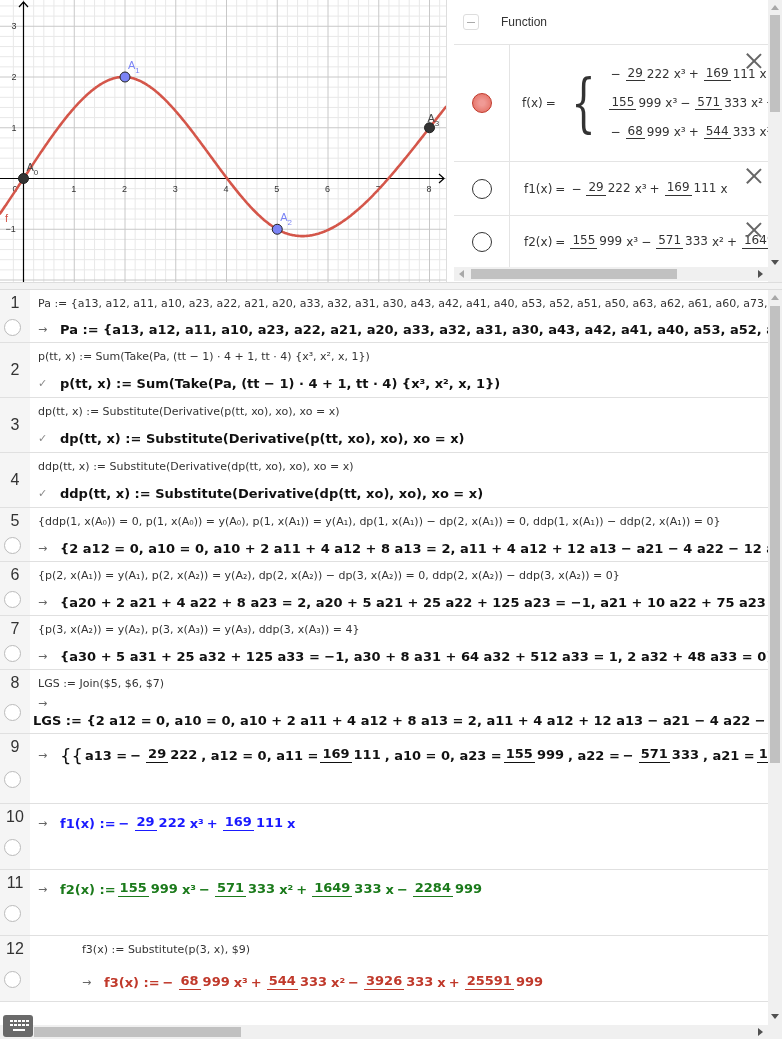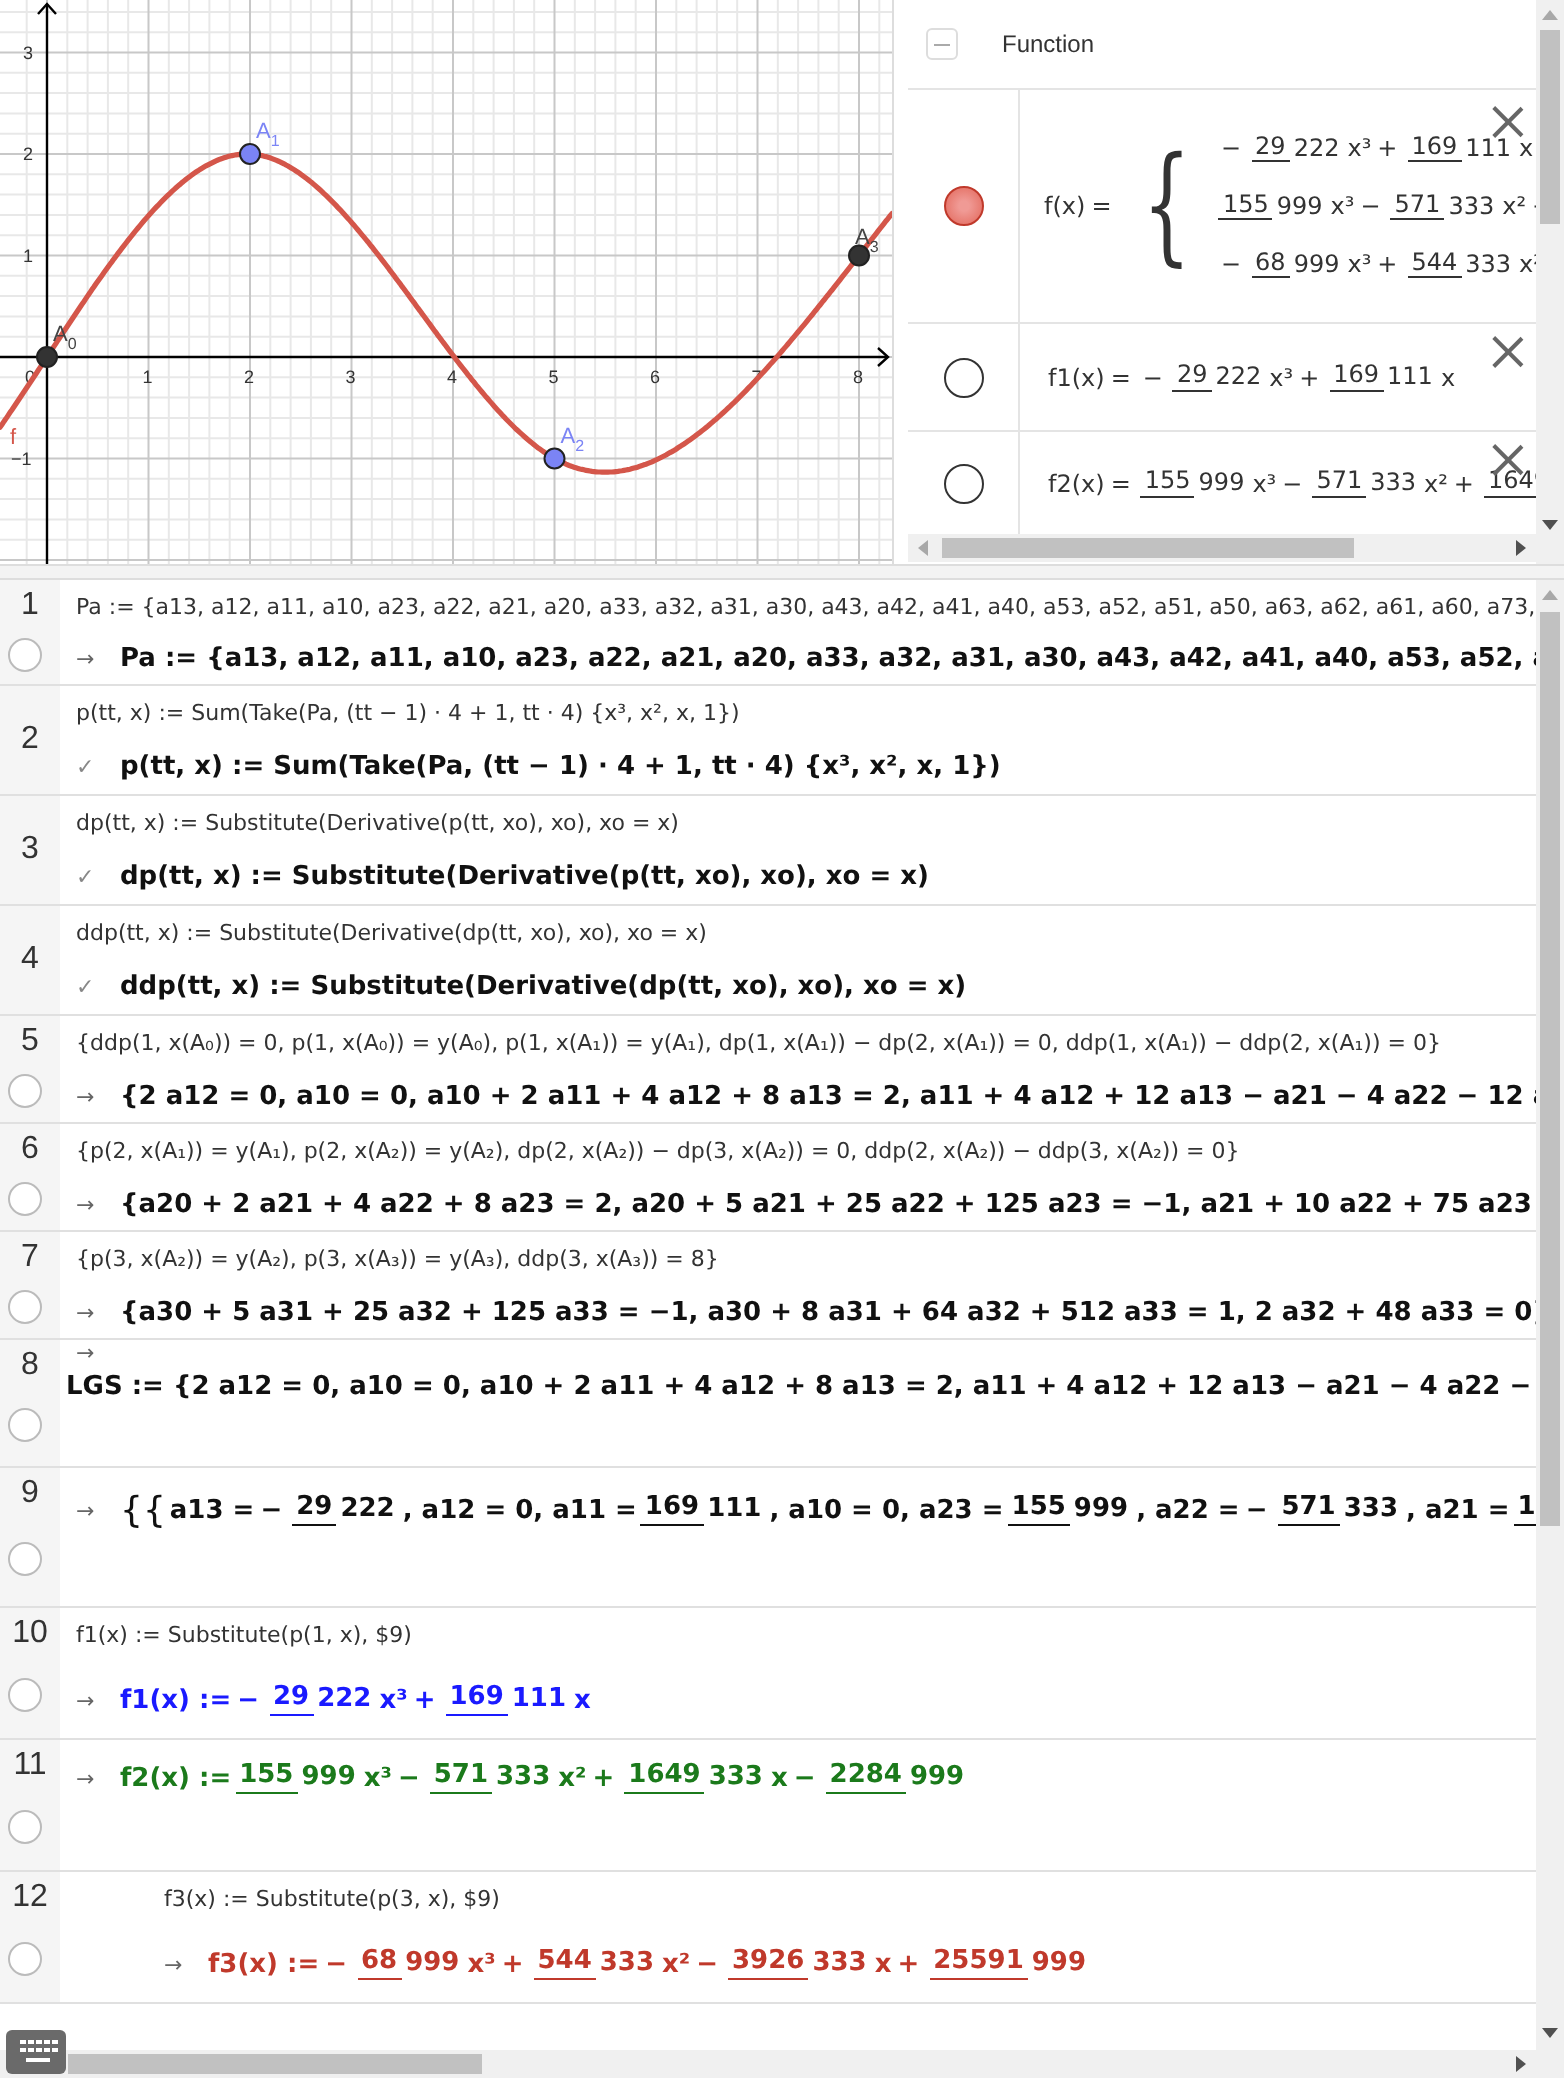--- a/index.html
+++ b/index.html
@@ -416,33 +416,34 @@
               <span>{a20 + 2 a21 + 4 a22 + 8 a23 = 2, a20 + 5 a21 + 25 a22 + 125 a23 = −1, a21 + 10 a22 + 75 a23 − a31 − 10 a32 − 75 a</span>
             </div>
           </div>
         </div>
         <div class="cas-row" style="height: 54px;">
           <div class="cas-gutter">
         <div class="cas-num" style="top:4px">7</div>
             <div class="cas-marble" style="top:29px"></div>
       </div>
       <div class="cas-body">
-            <div class="cas-input">{p(3, x(A₂)) = y(A₂), p(3, x(A₃)) = y(A₃), ddp(3, x(A₃)) = 8}</div>
+            <div class="cas-input">{p(3, x(A₂)) = y(A₂), p(3, x(A₃)) = y(A₃), ddp(3, x(A₃)) = 4}</div>
               <div class="cas-output " style="height:26px;">
               <span class="mark ">→</span>
               <span>{a30 + 5 a31 + 25 a32 + 125 a33 = −1, a30 + 8 a31 + 64 a32 + 512 a33 = 1, 2 a32 + 48 a33 = 0}</span>
             </div>
           </div>
         </div>
         <div class="cas-row" style="height: 64px;">
           <div class="cas-gutter">
         <div class="cas-num" style="top:4px">8</div>
             <div class="cas-marble" style="top:34px"></div>
       </div>
       <div class="cas-body">
+            <div class="cas-input">LGS := Join($5, $6, $7)</div>
               <div class="cas-output" style="height:12px;">
               <span class="mark">→</span>
             </div>
               <div class="cas-output" style="margin-left:-5px;height:22px;">
               <span>LGS := {2 a12 = 0, a10 = 0, a10 + 2 a11 + 4 a12 + 8 a13 = 2, a11 + 4 a12 + 12 a13 − a21 − 4 a22 − 12 a23 = 0, 2 a12 + 1</span>
             </div>
           </div>
         </div>
         <div class="cas-row" style="height: 70px;">
           <div class="cas-gutter">
@@ -491,21 +492,20 @@
               </span>
             </div>
           </div>
         </div>
         <div class="cas-row" style="height: 66px;">
           <div class="cas-gutter">
         <div class="cas-num" style="top:4px">10</div>
             <div class="cas-marble" style="top:35px"></div>
       </div>
       <div class="cas-body">
-            <div class="cas-input">f1(x) := Substitute(p(1, x), $9)</div>
               <div class="cas-output blue" style="height:38px;">
               <span class="mark ">→</span>
               <span>f1(x) :=</span>
               <span class="op">−</span>
               <span class="frac">
                 <span class="num">29</span>
                 <span class="den">222</span>
               </span>
               <span>x³</span>
               <span class="op">+</span>

